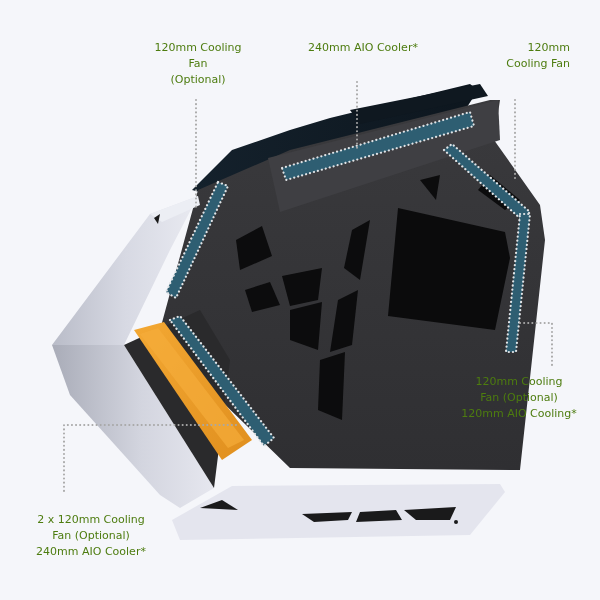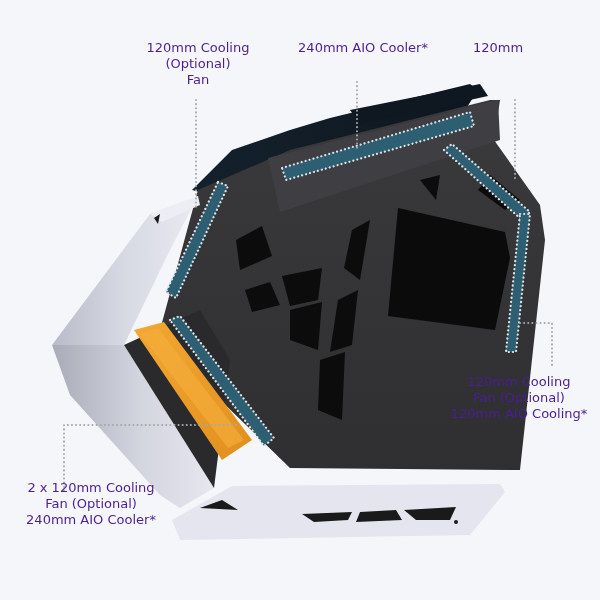--- a/index.html
+++ b/index.html
@@ -5,32 +5,32 @@
   html, body { margin: 0; padding: 0; }
   body {
     width: 600px; height: 600px; overflow: hidden;
     background: #f5f6fa;
     font-family: "DejaVu Sans", "Liberation Sans", sans-serif;
     position: relative;
   }
   .canvas { position: absolute; left: 0; top: 0; width: 600px; height: 600px; }
   .label {
     position: absolute;
-    color: #4c1d95;
-    font-size: 13px;
+    color: #4d7c0f;
+    font-size: 11px;
     line-height: 16px;
     text-align: center;
     white-space: nowrap;
   }
   .label span { display: block; }
   #lbl-top-left { left: 128px; top: 40px; width: 140px; }
   #lbl-top-center { left: 278px; top: 40px; width: 170px; }
-  #lbl-top-right { left: 452px; top: 40px; width: 92px; }
+  #lbl-top-right { left: 478px; top: 40px; width: 92px; text-align: right; }
   #lbl-right { left: 440px; top: 374px; width: 158px; }
-  #lbl-bottom-left { left: 6px; top: 480px; width: 170px; }
+  #lbl-bottom-left { left: 6px; top: 512px; width: 170px; }
 </style>
 </head>
 <body>
 
 <svg class="canvas" viewBox="0 0 600 600" xmlns="http://www.w3.org/2000/svg">
   <defs>
     <linearGradient id="gWhiteLeft" x1="0" y1="0" x2="1" y2="0">
       <stop offset="0" stop-color="#b9bcc8"></stop>
       <stop offset="0.5" stop-color="#d7d9e3"></stop>
       <stop offset="1" stop-color="#e9eaf1"></stop>
@@ -114,30 +114,31 @@
     <path d="M196 100 L196 210"></path>
     <path d="M357 82 L357 150"></path>
     <path d="M515 100 L515 180"></path>
     <path d="M520 323 L552 323 L552 368"></path>
     <path d="M236 425 L64 425 L64 492"></path>
   </g>
 </svg>
 
 <div class="label" id="lbl-top-left">
   <span>120mm Cooling</span>
+  <span>Fan</span>
   <span>(Optional)</span>
-  <span>Fan</span>
 </div>
 
 <div class="label" id="lbl-top-center">
   <span>240mm AIO Cooler*</span>
 </div>
 
 <div class="label" id="lbl-top-right">
   <span>120mm</span>
+  <span>Cooling Fan</span>
 </div>
 
 <div class="label" id="lbl-right">
   <span>120mm Cooling</span>
   <span>Fan (Optional)</span>
   <span>120mm AIO Cooling*</span>
 </div>
 
 <div class="label" id="lbl-bottom-left">
   <span>2 x 120mm Cooling</span>

